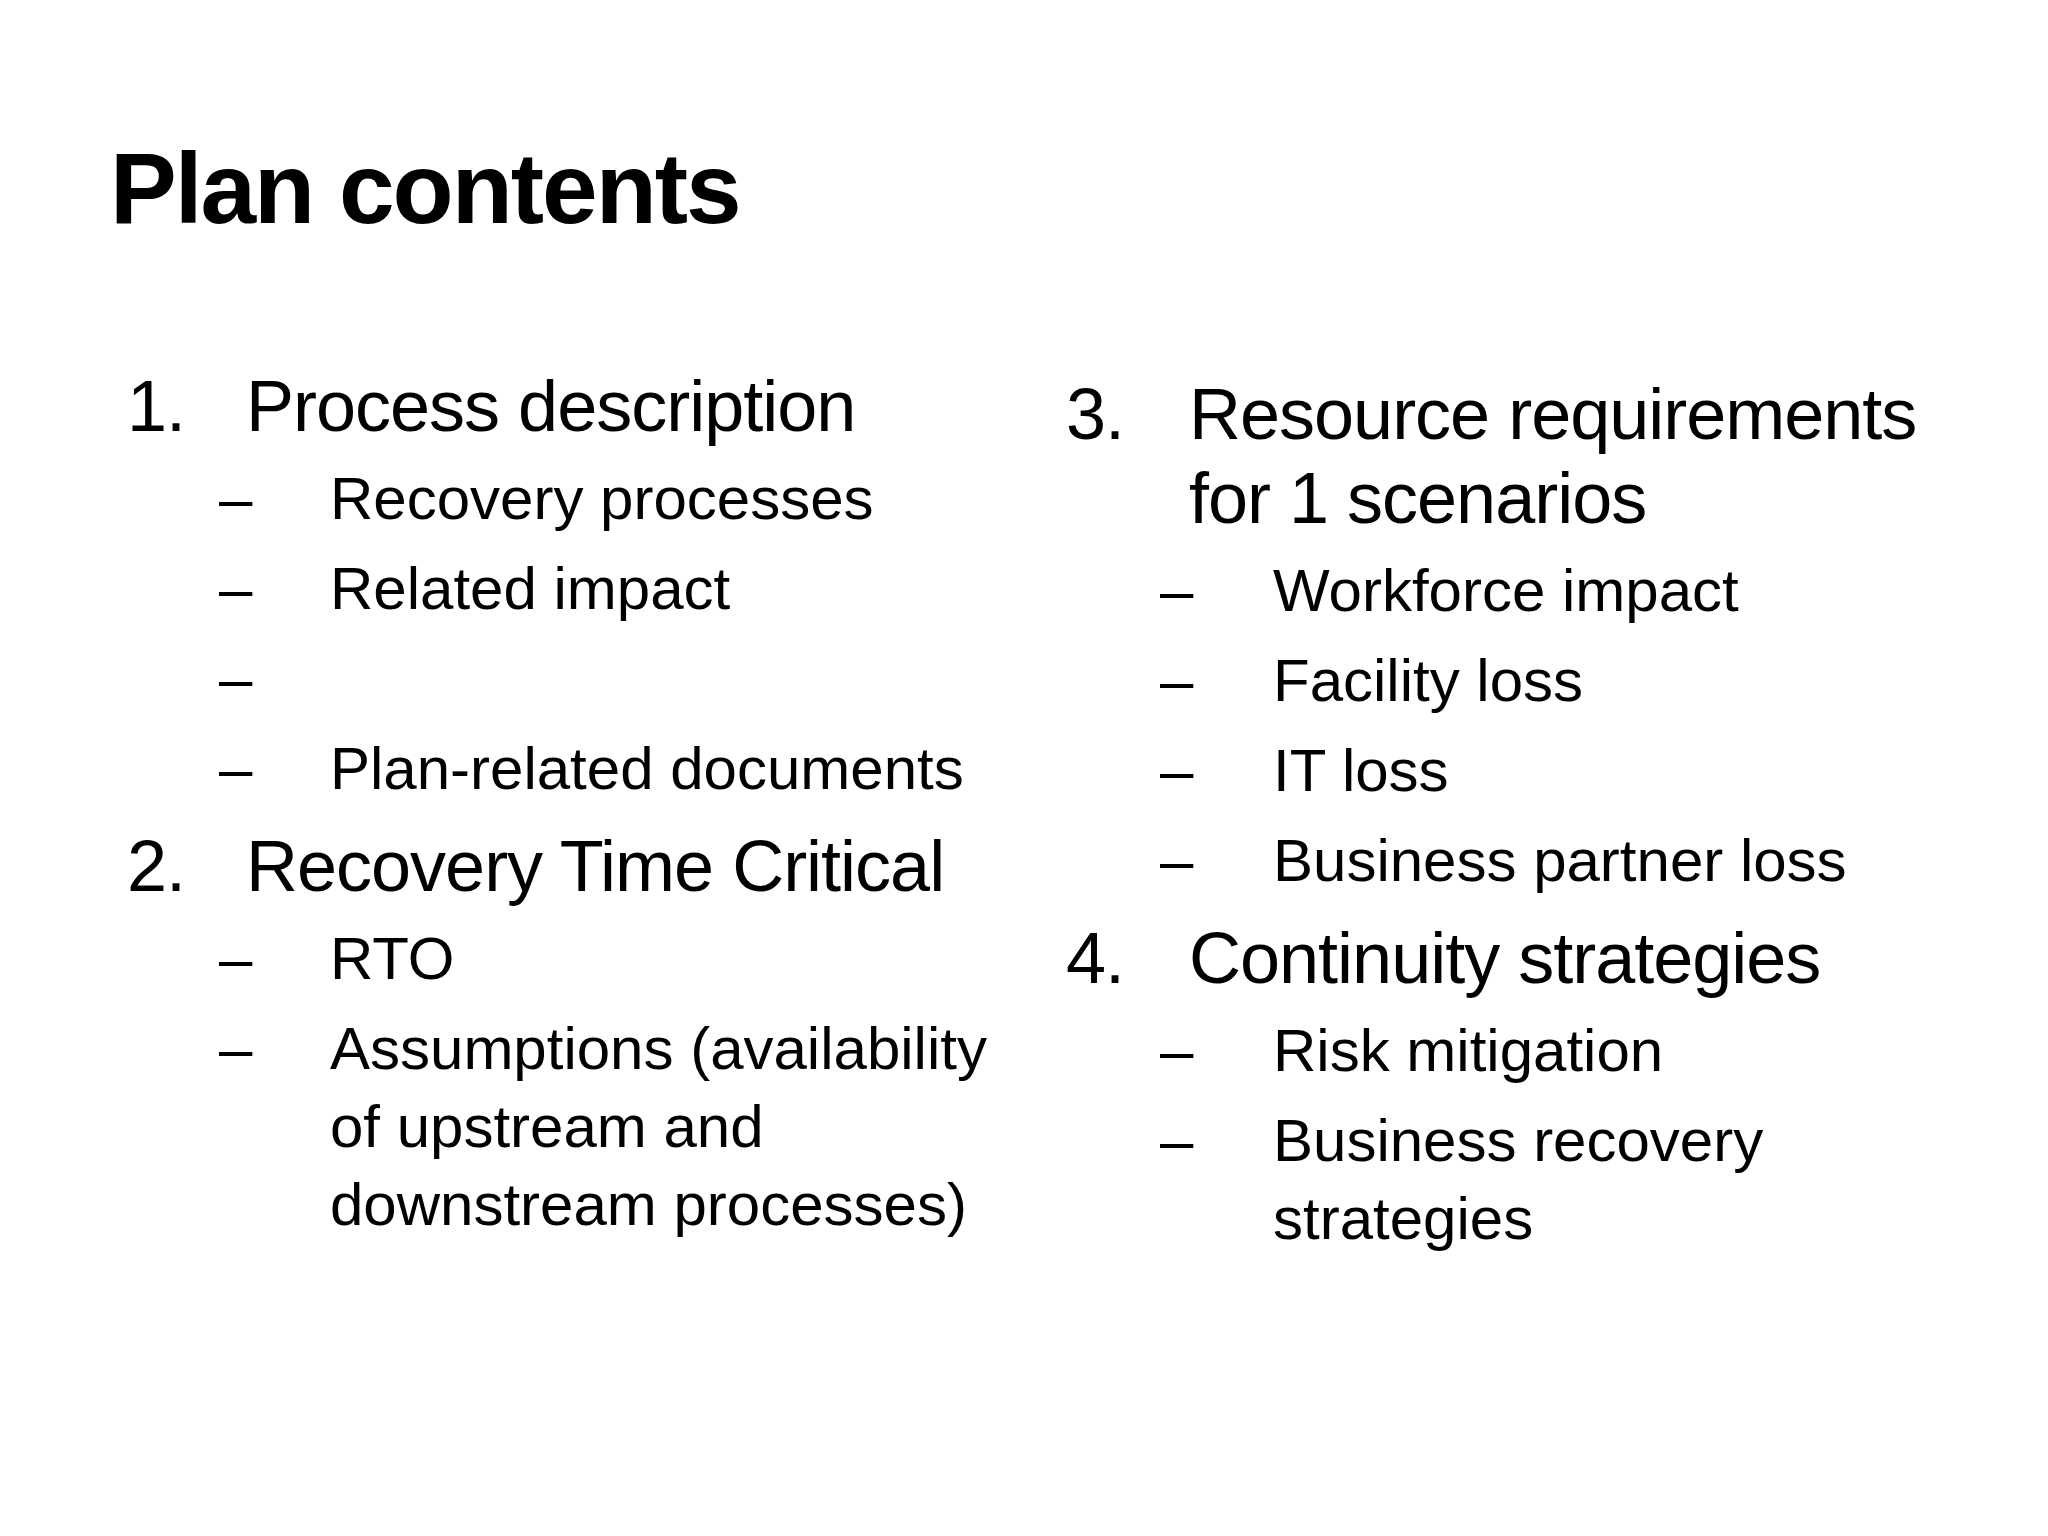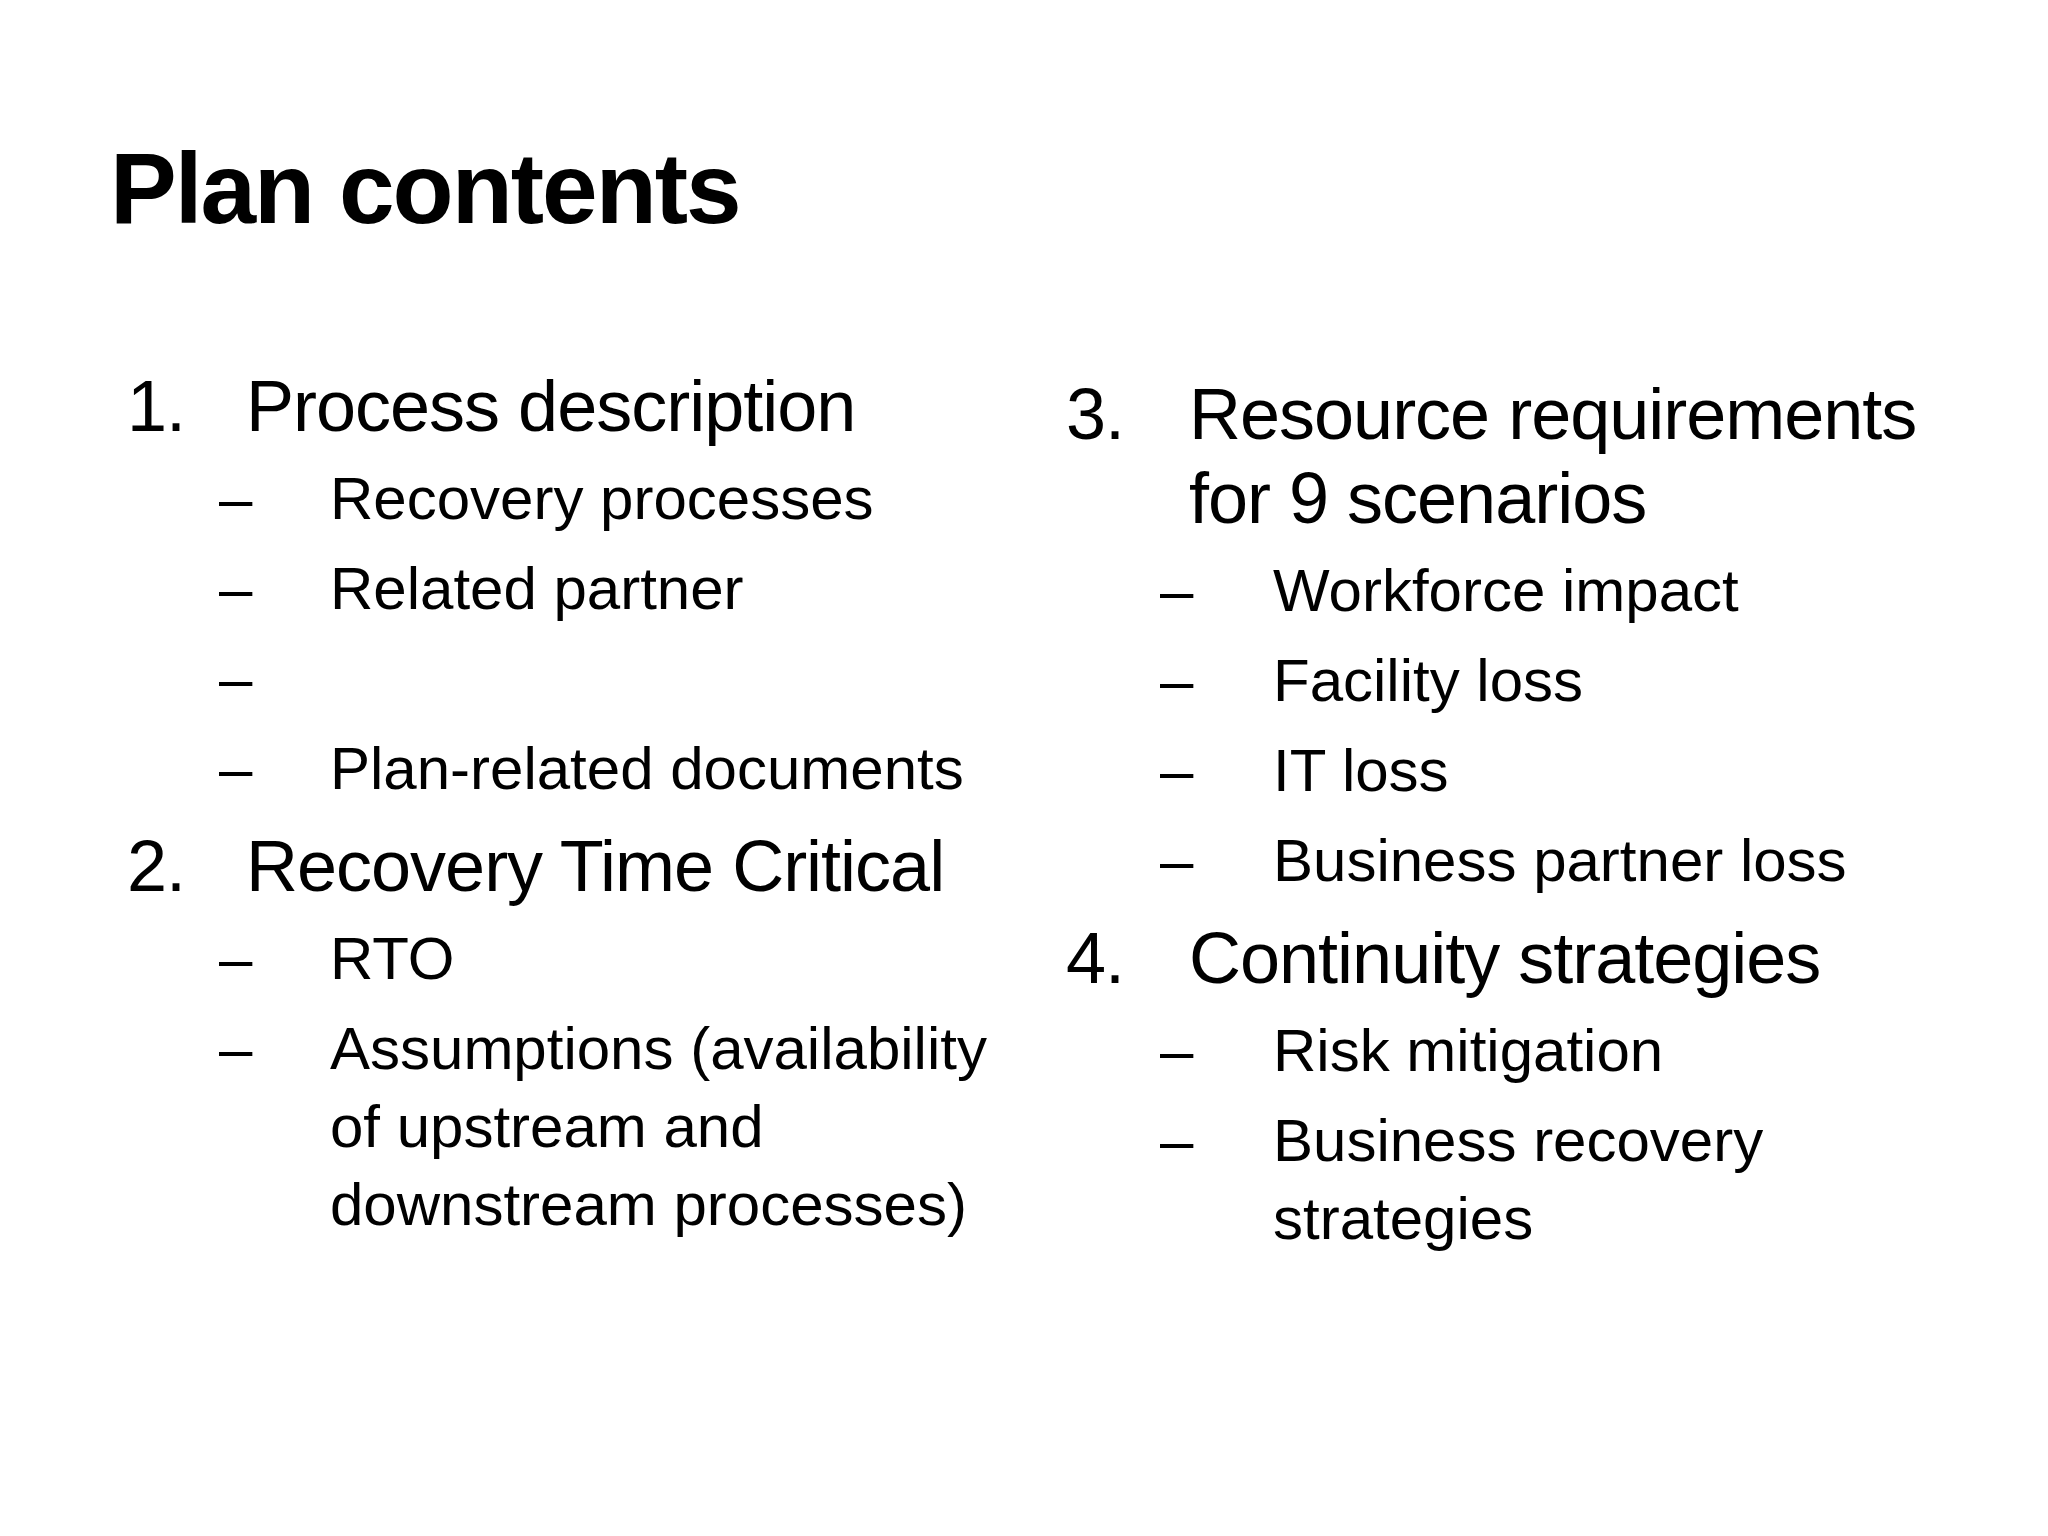--- a/index.html
+++ b/index.html
@@ -62,21 +62,21 @@
       <span class="num">1.</span>
       <span class="main-text">Process description</span>
     </div>
     <div class="sub-list">
       <div class="sub-item">
         <span class="dash">–</span>
         <span class="sub-text">Recovery processes</span>
       </div>
       <div class="sub-item">
         <span class="dash">–</span>
-        <span class="sub-text">Related partner</span>
+        <span class="sub-text">Related impact</span>
       </div>
       <div class="sub-item">
         <span class="dash">–</span>
       </div>
       <div class="sub-item">
         <span class="dash">–</span>
         <span class="sub-text">Plan-related documents</span>
       </div>
     </div>
 
@@ -94,21 +94,21 @@
         <span class="sub-text">Assumptions (availability of upstream and downstream processes)</span>
       </div>
     </div>
 
   </div>
 
   <div class="col col-right">
 
     <div class="main-item">
       <span class="num">3.</span>
-      <span class="main-text">Resource requirements for 9 scenarios</span>
+      <span class="main-text">Resource requirements for 1 scenarios</span>
     </div>
     <div class="sub-list">
       <div class="sub-item">
         <span class="dash">–</span>
         <span class="sub-text">Workforce impact</span>
       </div>
       <div class="sub-item">
         <span class="dash">–</span>
         <span class="sub-text">Facility loss</span>
       </div>

